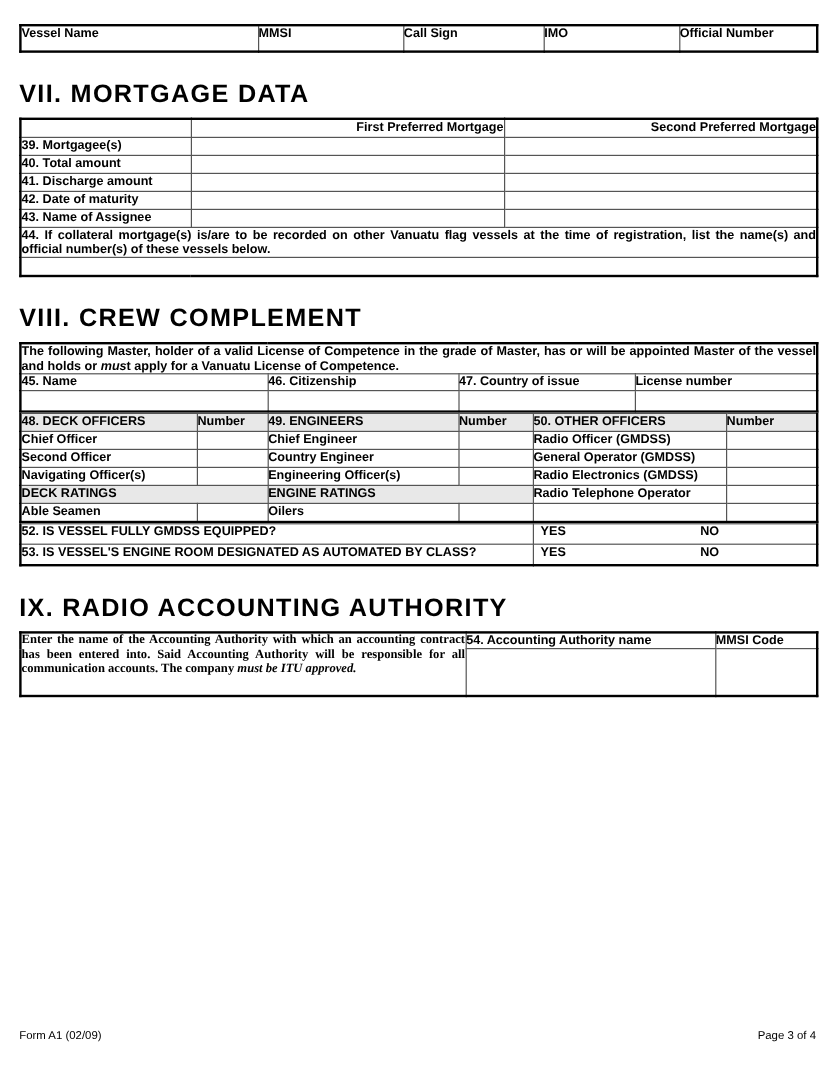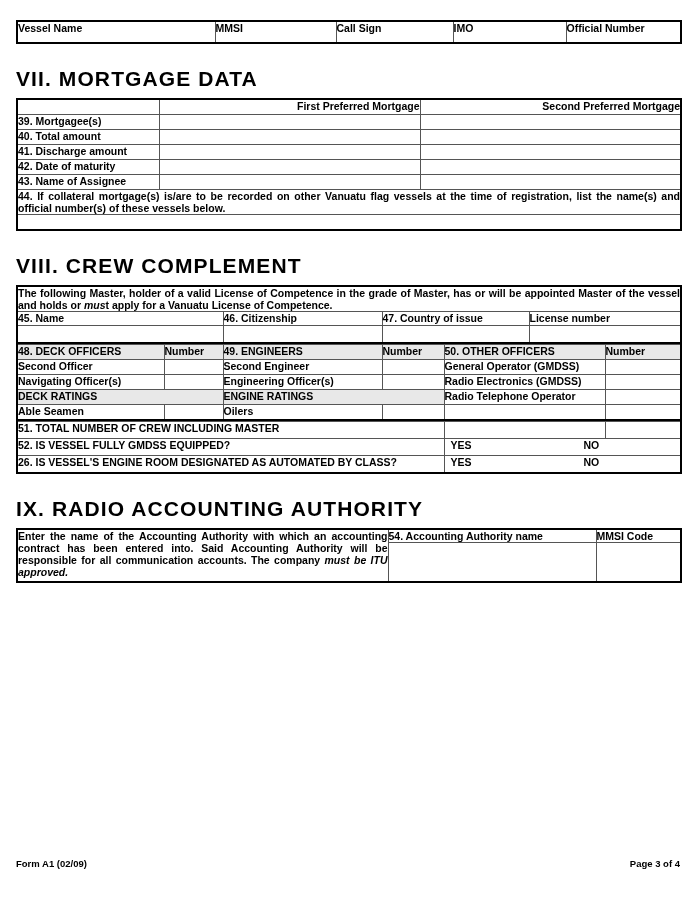--- a/index.html
+++ b/index.html
@@ -95,34 +95,35 @@
   .yn-no  { margin-left: 112px; }
 
   
   .raa-note {
     padding: 4px 6px 4px 6px;
     text-align: justify;
     text-justify: inter-word;
     font-size: 10.2px;
     font-weight: bold;
     line-height: 1.3;
+    font-family: Liberation Serif, serif;
   }
   #raa-table td { vertical-align: top; }
   .raa-blank { height: 38px; }
 
   em.it { font-style: italic; }
 
   
   .footer {
     position: absolute;
     left: 16px;
     top: 858px;
     width: 664px;
     font-size: 9.5px;
-    font-weight: bold;
+    font-weight: normal;
     display: flex;
     justify-content: space-between;
   }
 </style>
 </head>
 <body>
 
 <div class="page">
 
   <div class="gap-20"></div>
@@ -242,25 +243,33 @@
     <tbody>
         <tr>
       <td class="cellpad shade">48. DECK OFFICERS</td>
       <td class="cellpad shade">Number</td>
       <td class="cellpad shade">49.  ENGINEERS</td>
       <td class="cellpad shade">Number</td>
       <td class="cellpad shade">50.  OTHER OFFICERS</td>
       <td class="cellpad shade">Number</td>
     </tr>
 
+    <tr>
+      <td class="cellpad">Chief Officer</td>
+      <td class="cellpad"></td>
+      <td class="cellpad">Chief Engineer</td>
+      <td class="cellpad"></td>
+      <td class="cellpad">Radio Officer (GMDSS)</td>
+      <td class="cellpad"></td>
+    </tr>
 
     <tr>
       <td class="cellpad">Second Officer</td>
       <td class="cellpad"></td>
-      <td class="cellpad">Second Engineer</td>
+      <td class="cellpad">Country Engineer</td>
       <td class="cellpad"></td>
       <td class="cellpad">General Operator (GMDSS)</td>
       <td class="cellpad"></td>
     </tr>
 
     <tr>
       <td class="cellpad">Navigating Officer(s)</td>
       <td class="cellpad"></td>
       <td class="cellpad">Engineering Officer(s)</td>
       <td class="cellpad"></td>
@@ -287,31 +296,26 @@
   </tbody>
     </table>
 
   <table class="frm" id="crew-totals-table" style="border-top:none">
     <colgroup>
       <col style="width:427px">
         <col style="width:161px">
         <col style="width:76px">
     </colgroup>
     <tbody>
-        <tr>
-      <td class="cellpad">51.  TOTAL NUMBER OF CREW INCLUDING MASTER</td>
-      <td class="cellpad"></td>
-      <td class="cellpad"></td>
-    </tr>
     <tr>
       <td class="cellpad">52.  IS VESSEL FULLY GMDSS EQUIPPED?</td>
       <td class="cellpad" colspan="2"><span class="yn yn-yes">YES</span><span class="yn yn-no">NO</span></td>
     </tr>
     <tr>
-      <td class="cellpad">26.   IS VESSEL'S ENGINE ROOM DESIGNATED AS AUTOMATED BY CLASS?</td>
+      <td class="cellpad">53.   IS VESSEL'S ENGINE ROOM DESIGNATED AS AUTOMATED BY CLASS?</td>
       <td class="cellpad" colspan="2"><span class="yn yn-yes">YES</span><span class="yn yn-no">NO</span></td>
     </tr>
   </tbody>
     </table>
 
   <div class="gap-24"></div>
 
   <div class="section-heading">IX. RADIO ACCOUNTING AUTHORITY</div>
 
   <div class="gap-9"></div>

